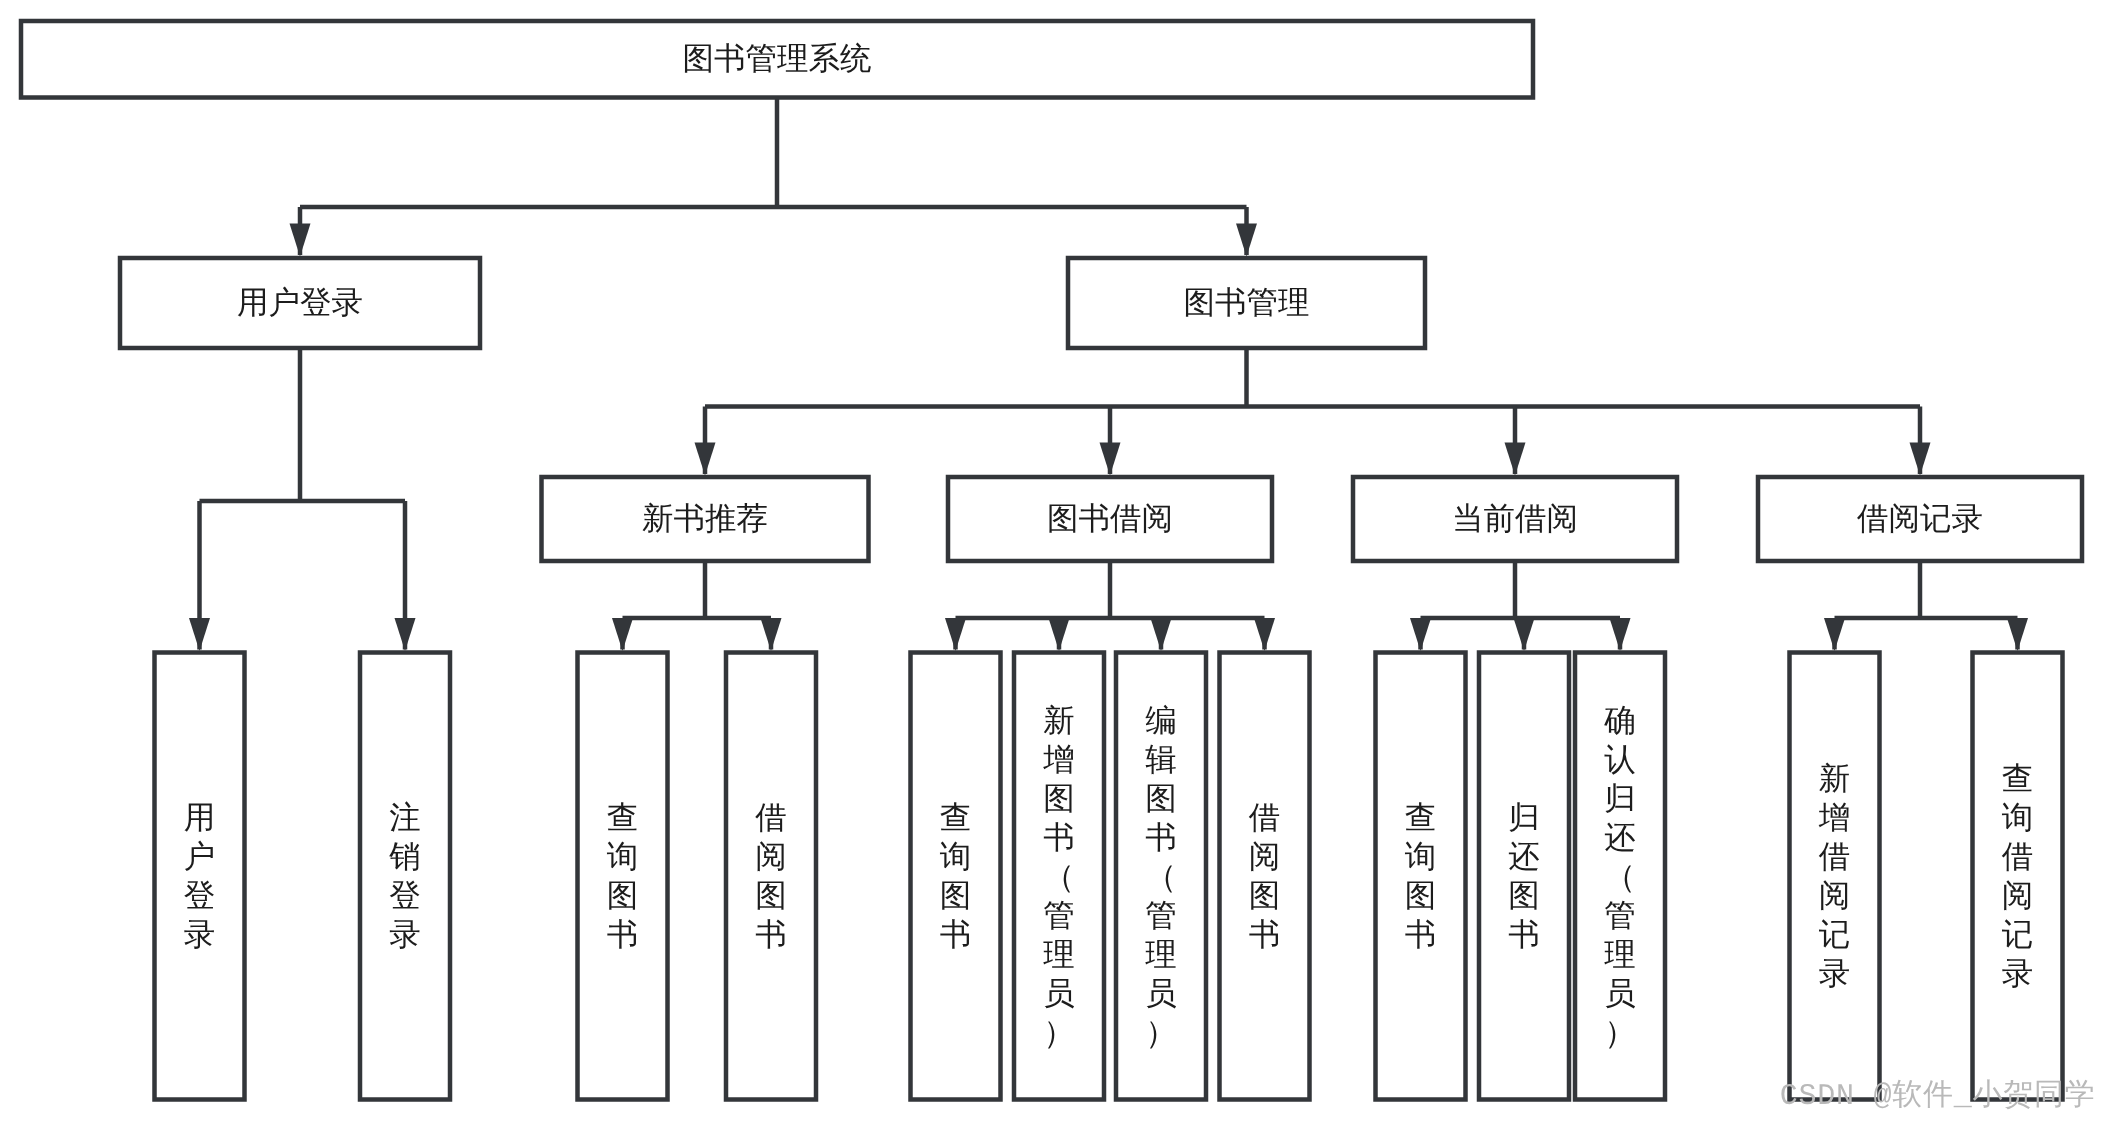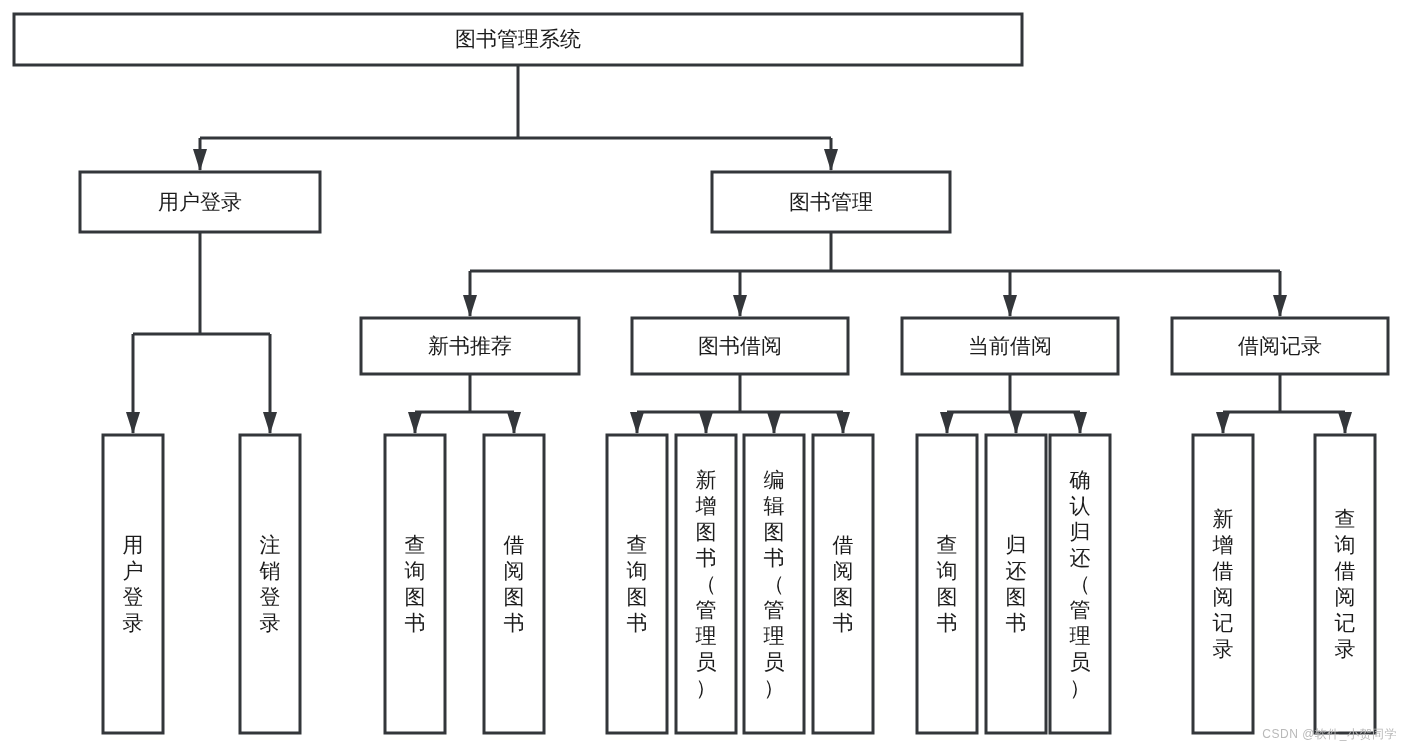--- a/index.html
+++ b/index.html
@@ -52,22 +52,22 @@
   .node-label-v {
     font-family: "Liberation Sans", sans-serif;
     font-size: 21px;
     fill: #1c1c1c;
     text-anchor: middle;
   }
   .watermark {
     position: absolute;
     right: 8px;
     bottom: 4px;
-    font-family: Liberation Sans, sans-serif;
-    font-size: 12px;
+    font-family: Liberation Mono, monospace;
+    font-size: 20px;
     color: #b9b9b9;
     white-space: nowrap;
     letter-spacing: 0.5px;
     pointer-events: none;
   }
 </style>
 </head>
 <body>
 
 <div id="diagram-root">

